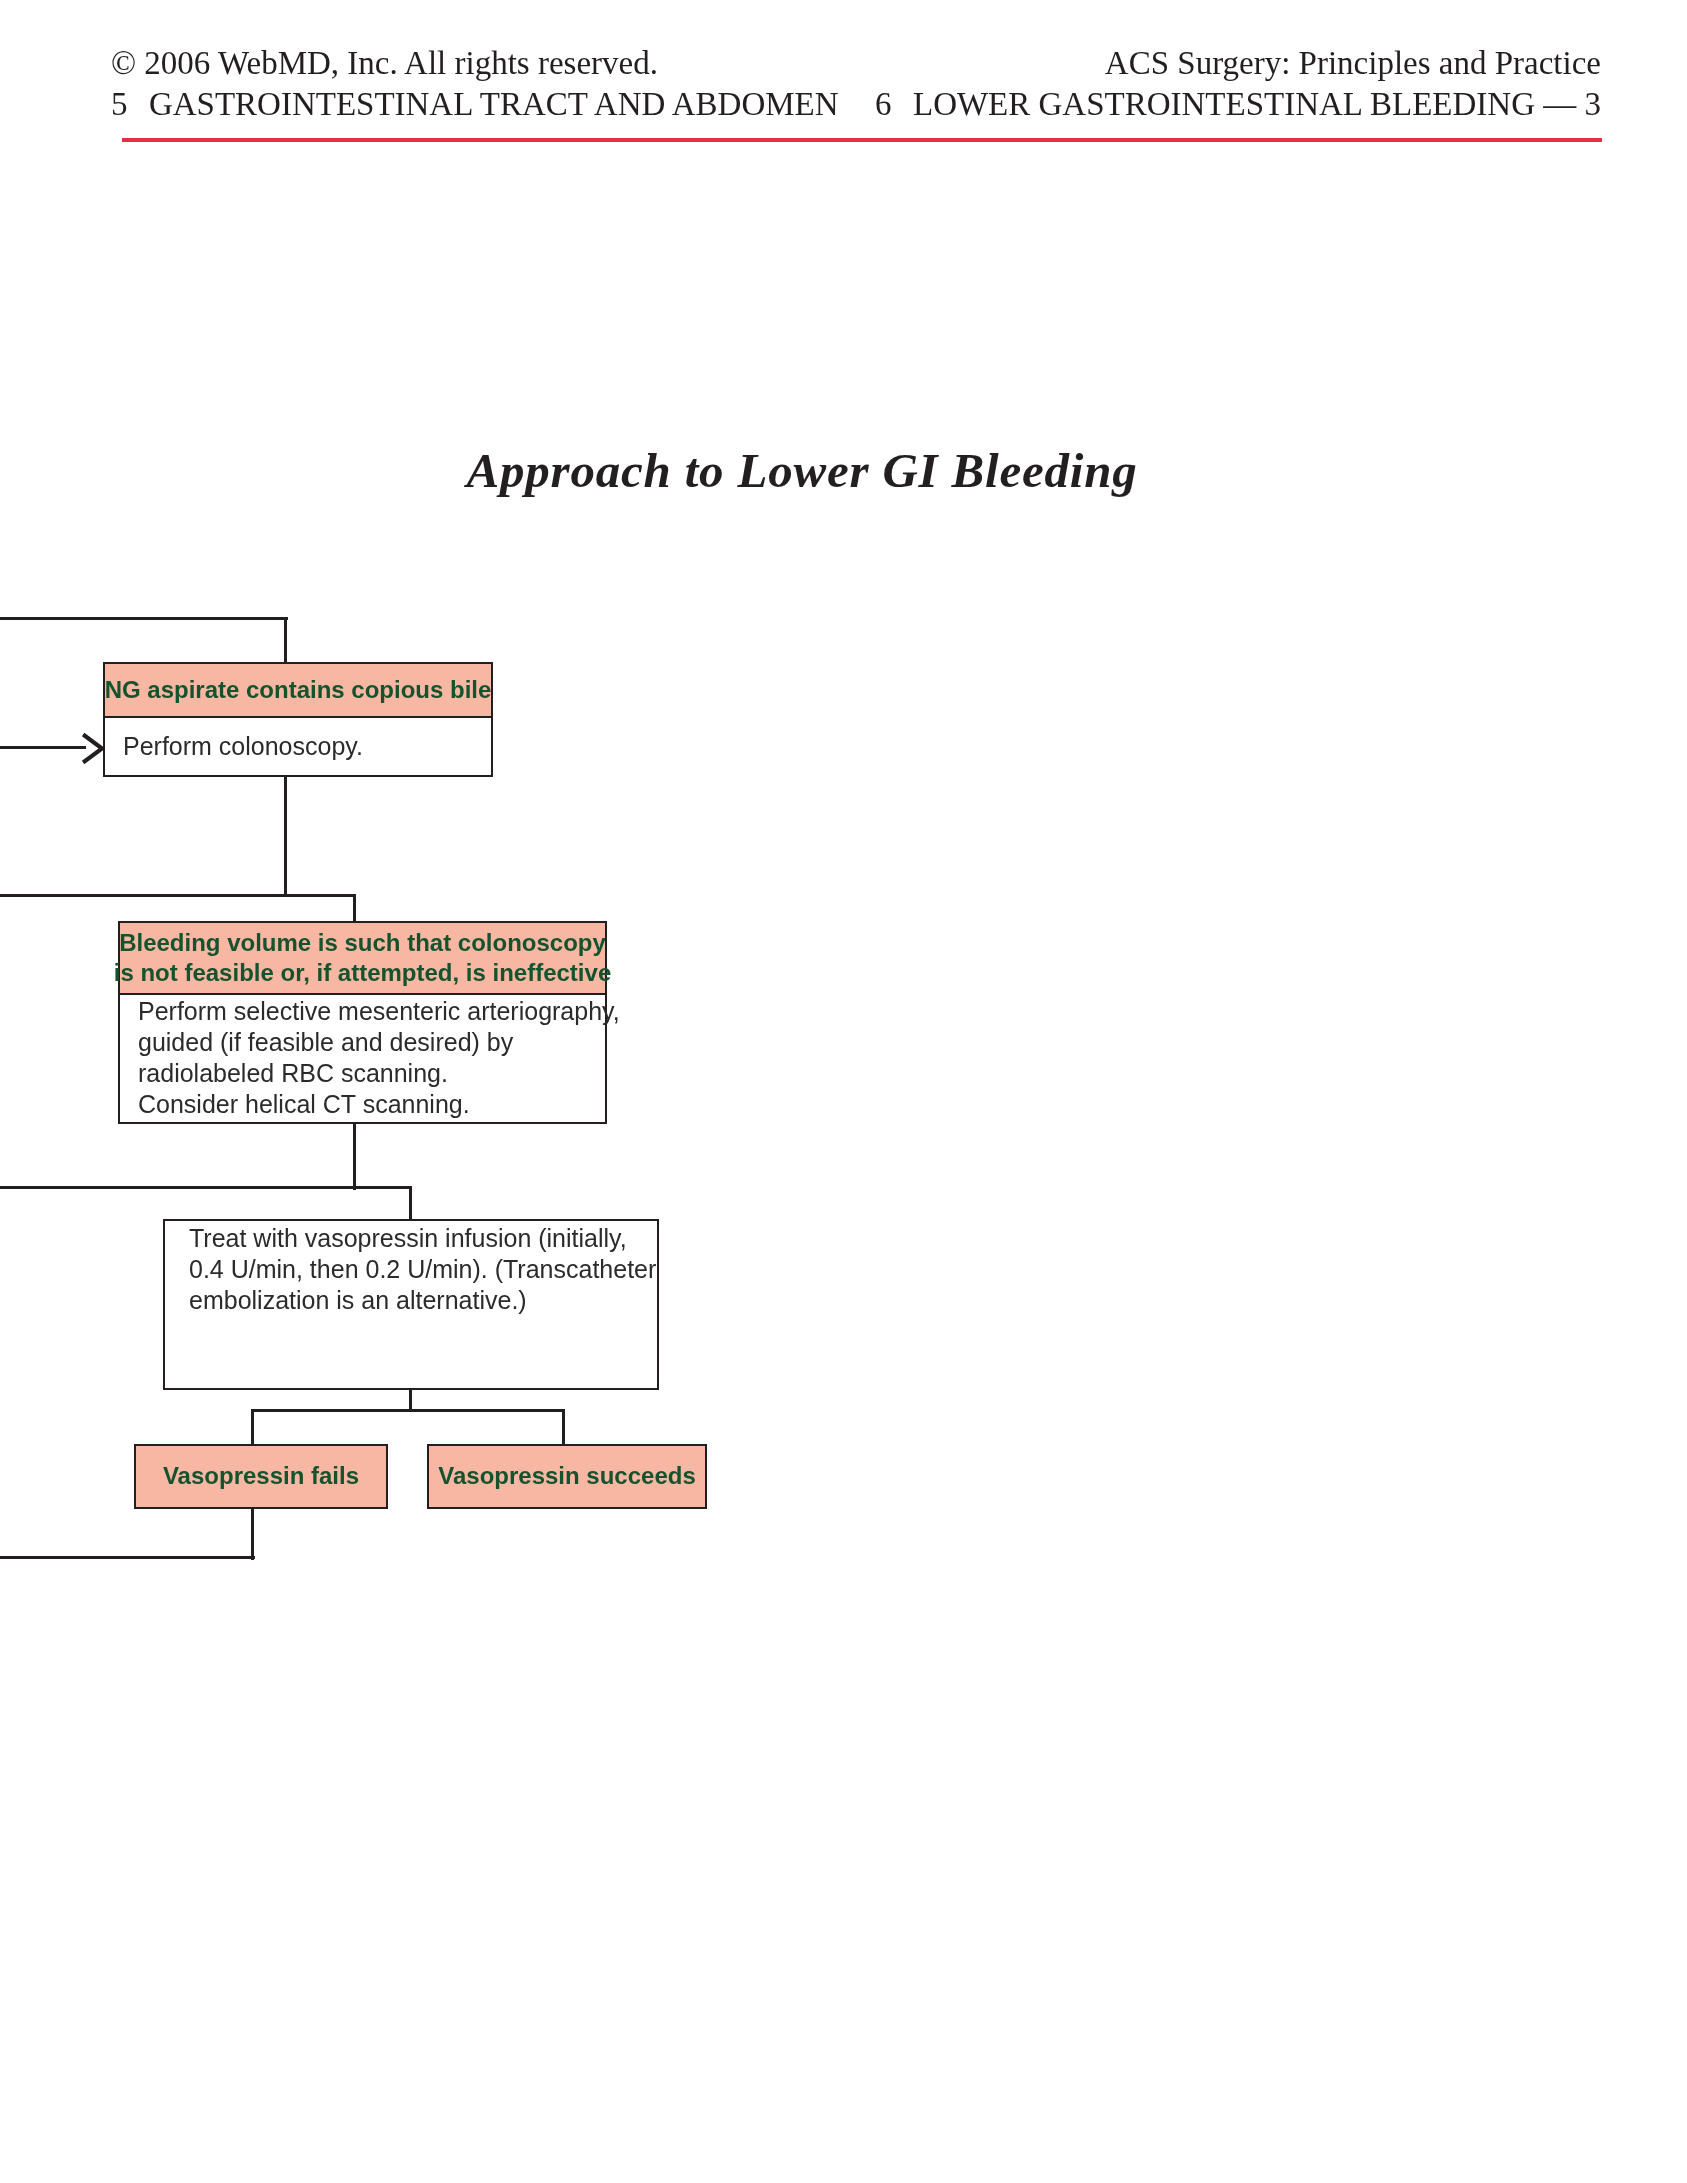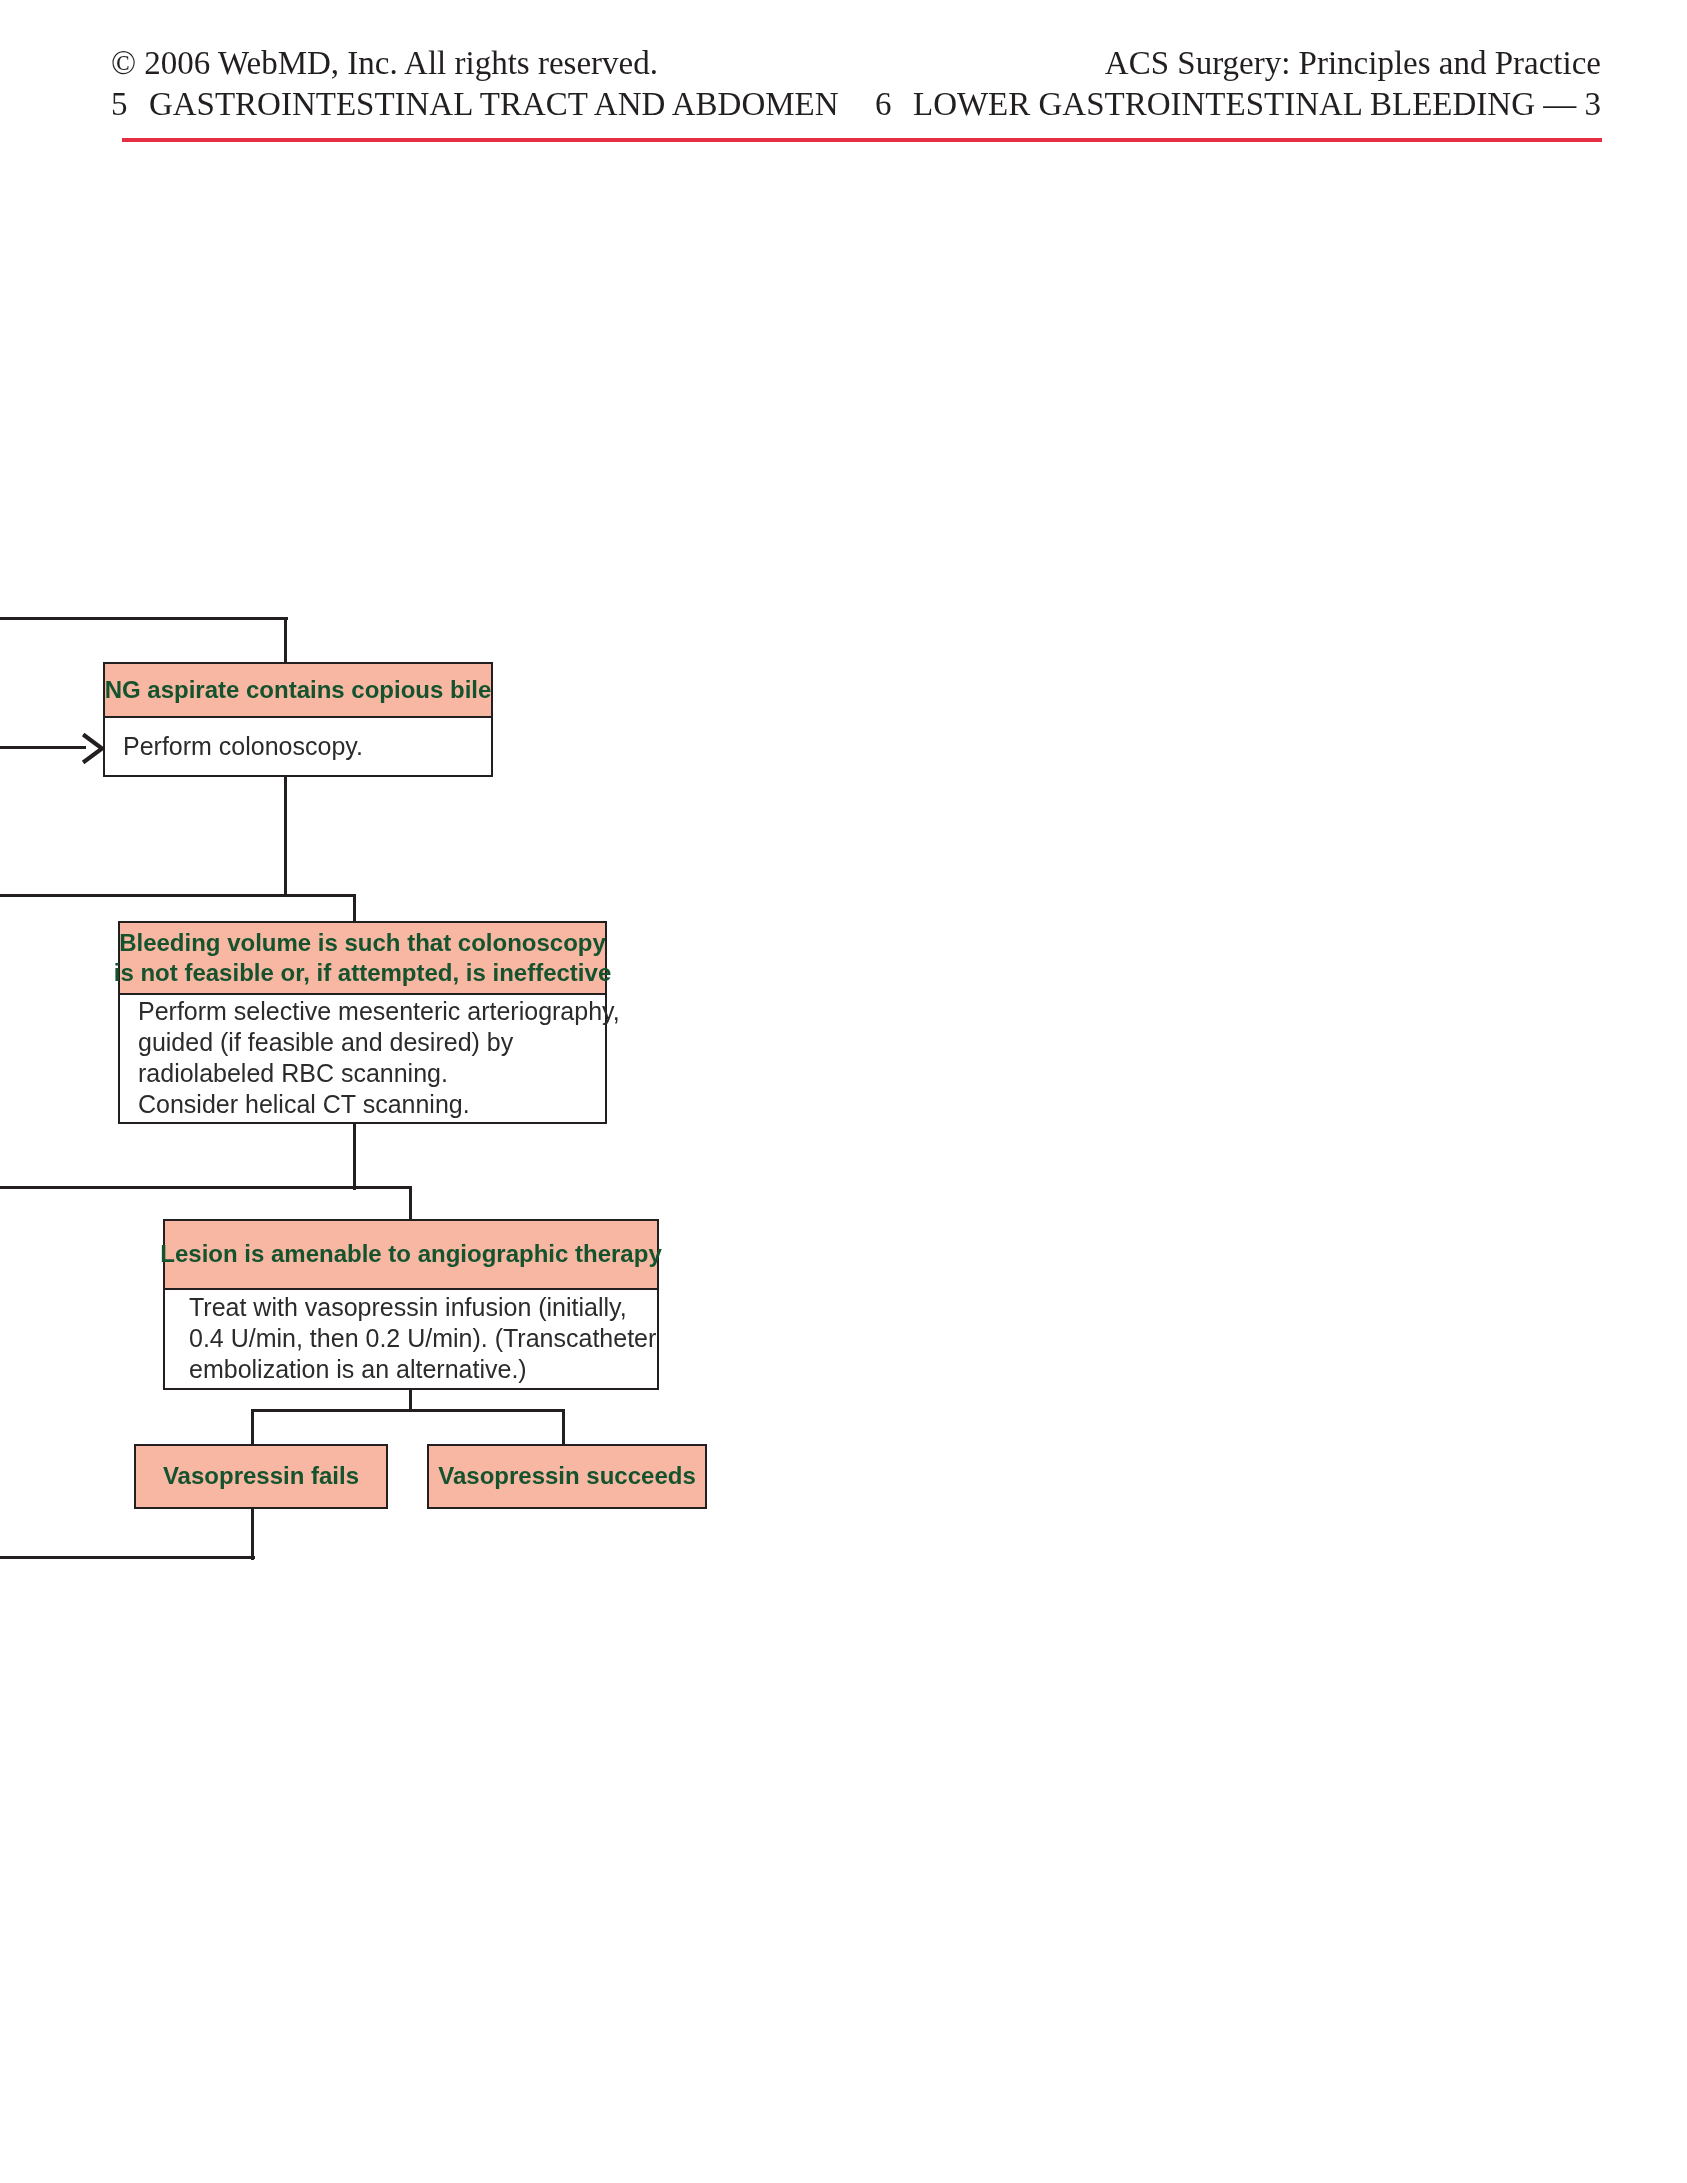--- a/index.html
+++ b/index.html
@@ -96,20 +96,21 @@
   <div class="hdr-left">
     <div class="hdr-line">© 2006 WebMD, Inc. All rights reserved.</div>
     <div class="hdr-line"><span class="hdr-num">5</span><span>GASTROINTESTINAL TRACT AND ABDOMEN</span></div>
   </div>
   <div class="hdr-right">
     <div class="hdr-line">ACS Surgery: Principles and Practice</div>
     <div class="hdr-line"><span class="hdr-num">6</span><span>LOWER GASTROINTESTINAL BLEEDING — 3</span></div>
   </div>
   <div class="red-rule"></div>
 
+  <div class="fig-title">Approach to Lower GI Bleeding</div>
 
   <div class="line hlineA"></div>
   <div class="line vlineA"></div>
   <div class="line arrow-shaft"></div>
   <svg class="arrow-head" width="28" height="33" viewBox="0 0 34 40">
     <polyline points="5,3 28,20 5,37" fill="none" stroke="#231f20" stroke-width="5"></polyline>
   </svg>
   <div class="line vlineB"></div>
   <div class="line hlineB"></div>
   <div class="line vlineC"></div>
@@ -131,21 +132,20 @@
   <div class="node b2">
     <div class="node-header">Bleeding volume is such that colonoscopy
 is not feasible or, if attempted, is ineffective</div>
     <div class="node-body">Perform selective mesenteric arteriography,
 guided (if feasible and desired) by
 radiolabeled RBC scanning.
 Consider helical CT scanning.</div>
   </div>
 
   <div class="node b3">
-    <div class="node-header">Lesion is amenable to angiographic therapy</div>
     <div class="node-body">Treat with vasopressin infusion (initially,
 0.4 U/min, then 0.2 U/min). (Transcatheter
 embolization is an alternative.)</div>
   </div>
 
   <div class="node b5">
     <div class="node-header">Vasopressin succeeds</div>
   </div>
   <div class="node b4">
     <div class="node-header">Vasopressin fails</div>

